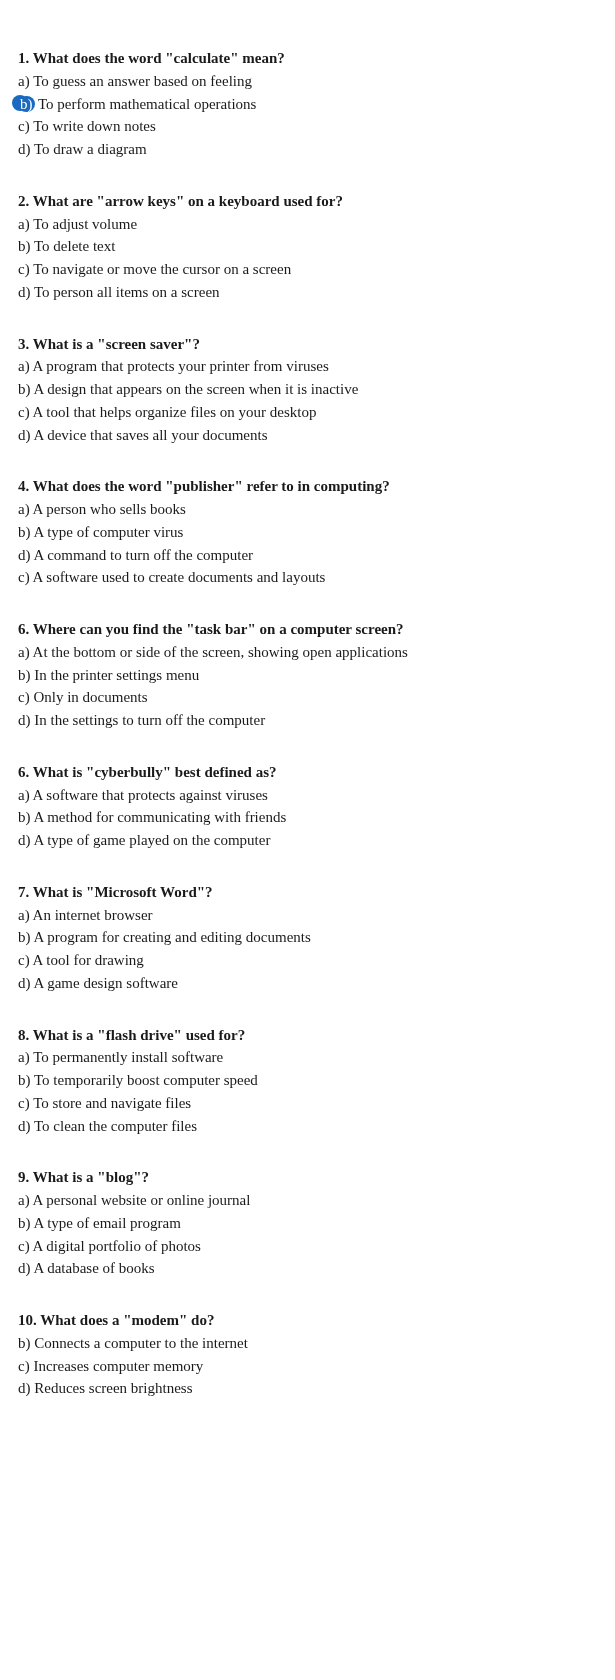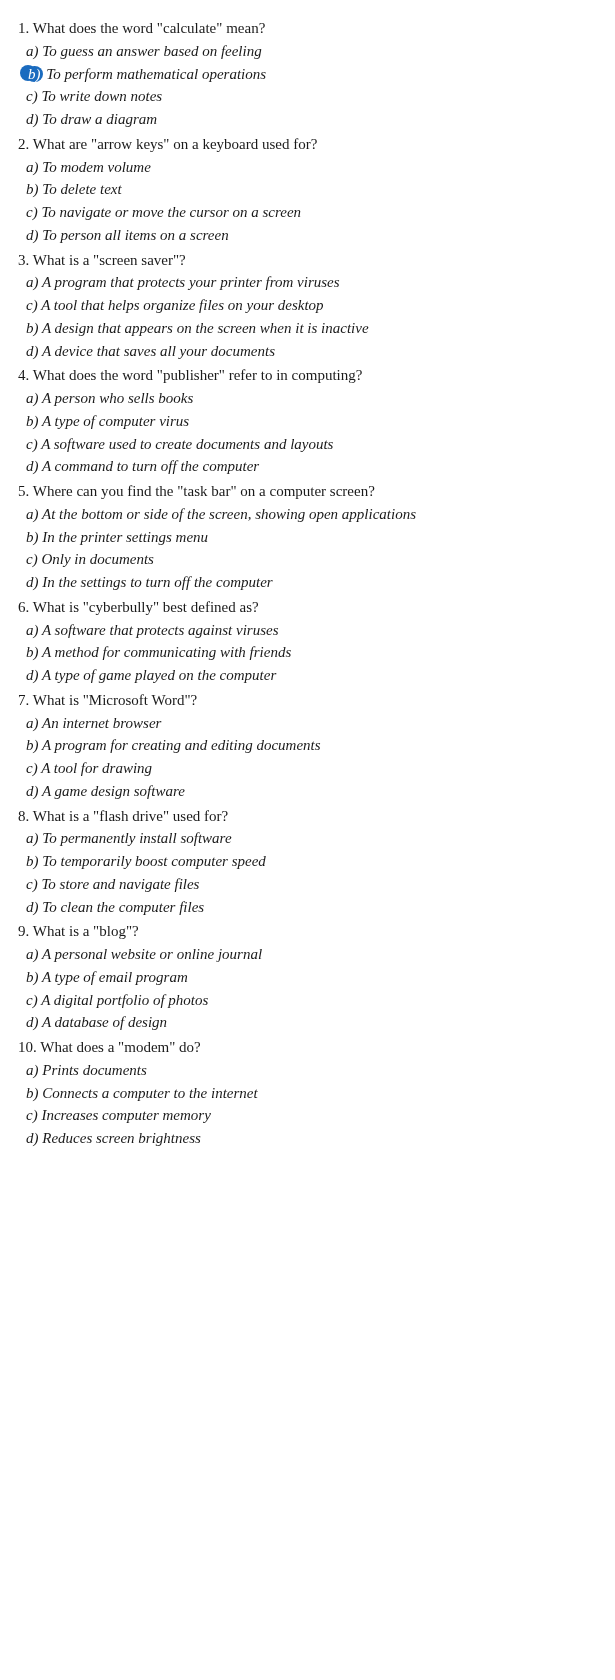--- a/index.html
+++ b/index.html
@@ -17,30 +17,30 @@
       color: #1a1a1a;
       padding: 18px 22px 18px 18px;
       line-height: 1.45;
     }
 
     .question-block {
       margin-bottom: 2px;
     }
 
     .question-text {
-      font-weight: normal;
+      font-weight: bold;
       margin-bottom: 1px;
       display: block;
+      margin-top: 30px;
     }
 
     .option {
       display: block;
-      margin-left: 8px;
+      margin-left: 0;
       margin-bottom: 1px;
-      font-style: italic;
     }
 
     .option.selected {
       position: relative;
     }
 
     .option.selected::before {
       content: '';
       display: inline-block;
       width: 16px;
@@ -71,41 +71,41 @@
 <div id="quiz-container">
     <div class="question-block">
       <span class="question-text">1. What does the word "calculate" mean?</span>
       <span class="option">a) To guess an answer based on feeling</span>
       <span class="option selected"><span>b)</span> To perform mathematical operations</span>
       <span class="option">c) To write down notes</span>
       <span class="option">d) To draw a diagram</span>
     </div>
     <div class="question-block section-gap">
       <span class="question-text">2. What are "arrow keys" on a keyboard used for?</span>
-      <span class="option">a) To modem volume</span>
+      <span class="option">a) To adjust volume</span>
       <span class="option">b) To delete text</span>
       <span class="option">c) To navigate or move the cursor on a screen</span>
       <span class="option">d) To person all items on a screen</span>
     </div>
     <div class="question-block section-gap">
       <span class="question-text">3. What is a "screen saver"?</span>
       <span class="option">a) A program that protects your printer from viruses</span>
+      <span class="option">b) A design that appears on the screen when it is inactive</span>
       <span class="option">c) A tool that helps organize files on your desktop</span>
-      <span class="option">b) A design that appears on the screen when it is inactive</span>
       <span class="option">d) A device that saves all your documents</span>
     </div>
     <div class="question-block section-gap">
       <span class="question-text">4. What does the word "publisher" refer to in computing?</span>
       <span class="option">a) A person who sells books</span>
       <span class="option">b) A type of computer virus</span>
+      <span class="option">d) A command to turn off the computer</span>
       <span class="option">c) A software used to create documents and layouts</span>
-      <span class="option">d) A command to turn off the computer</span>
     </div>
     <div class="question-block section-gap">
-      <span class="question-text">5. Where can you find the "task bar" on a computer screen?</span>
+      <span class="question-text">6. Where can you find the "task bar" on a computer screen?</span>
       <span class="option">a) At the bottom or side of the screen, showing open applications</span>
       <span class="option">b) In the printer settings menu</span>
       <span class="option">c) Only in documents</span>
       <span class="option">d) In the settings to turn off the computer</span>
     </div>
     <div class="question-block section-gap">
       <span class="question-text">6. What is "cyberbully" best defined as?</span>
       <span class="option">a) A software that protects against viruses</span>
       <span class="option">b) A method for communicating with friends</span>
       <span class="option">d) A type of game played on the computer</span>
@@ -122,22 +122,21 @@
       <span class="option">a) To permanently install software</span>
       <span class="option">b) To temporarily boost computer speed</span>
       <span class="option">c) To store and navigate files</span>
       <span class="option">d) To clean the computer files</span>
     </div>
     <div class="question-block section-gap">
       <span class="question-text">9. What is a "blog"?</span>
       <span class="option">a) A personal website or online journal</span>
       <span class="option">b) A type of email program</span>
       <span class="option">c) A digital portfolio of photos</span>
-      <span class="option">d) A database of design</span>
+      <span class="option">d) A database of books</span>
     </div>
     <div class="question-block section-gap">
       <span class="question-text">10. What does a "modem" do?</span>
-      <span class="option">a) Prints documents</span>
       <span class="option">b) Connects a computer to the internet</span>
       <span class="option">c) Increases computer memory</span>
       <span class="option">d) Reduces screen brightness</span>
     </div>
   </div>
 
 </body></html>

